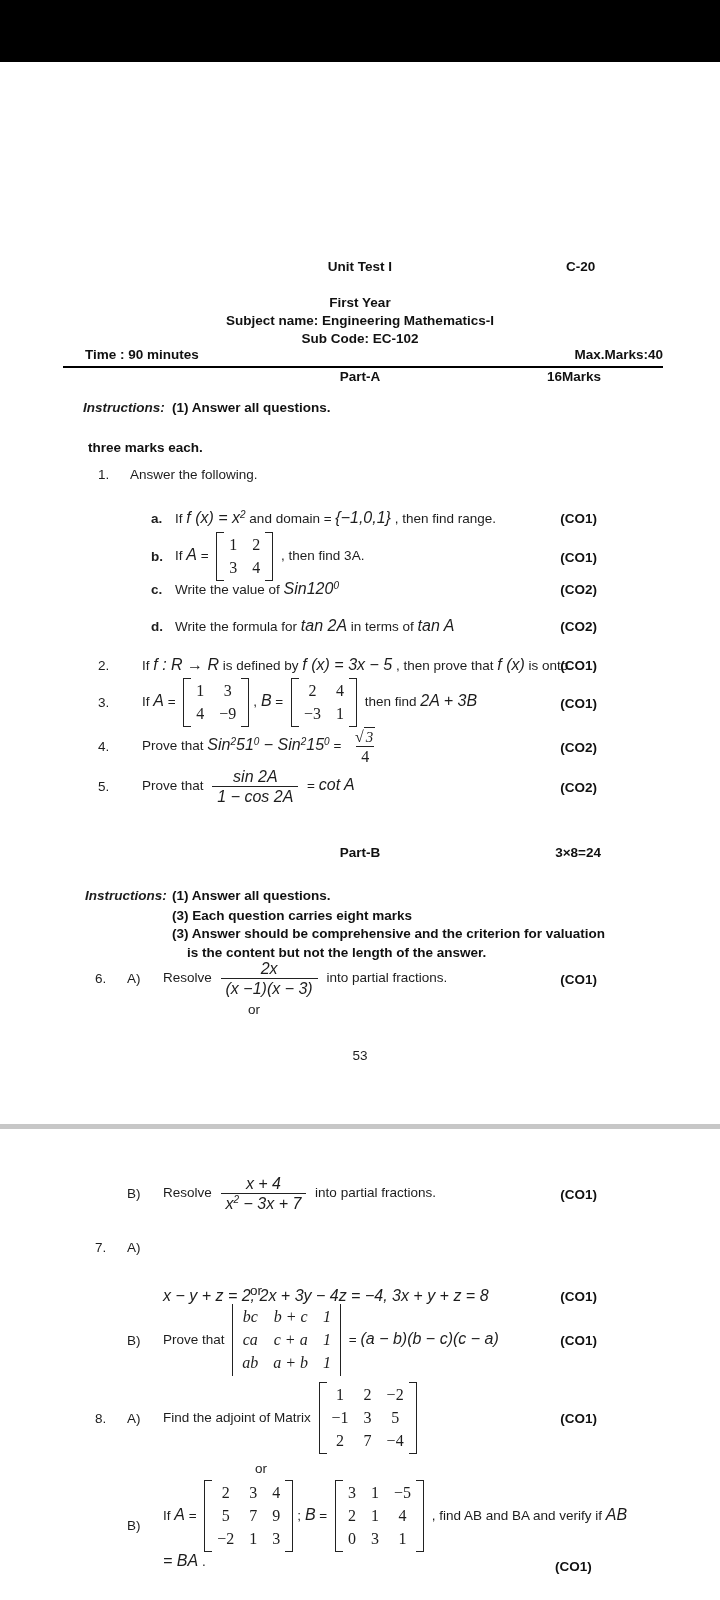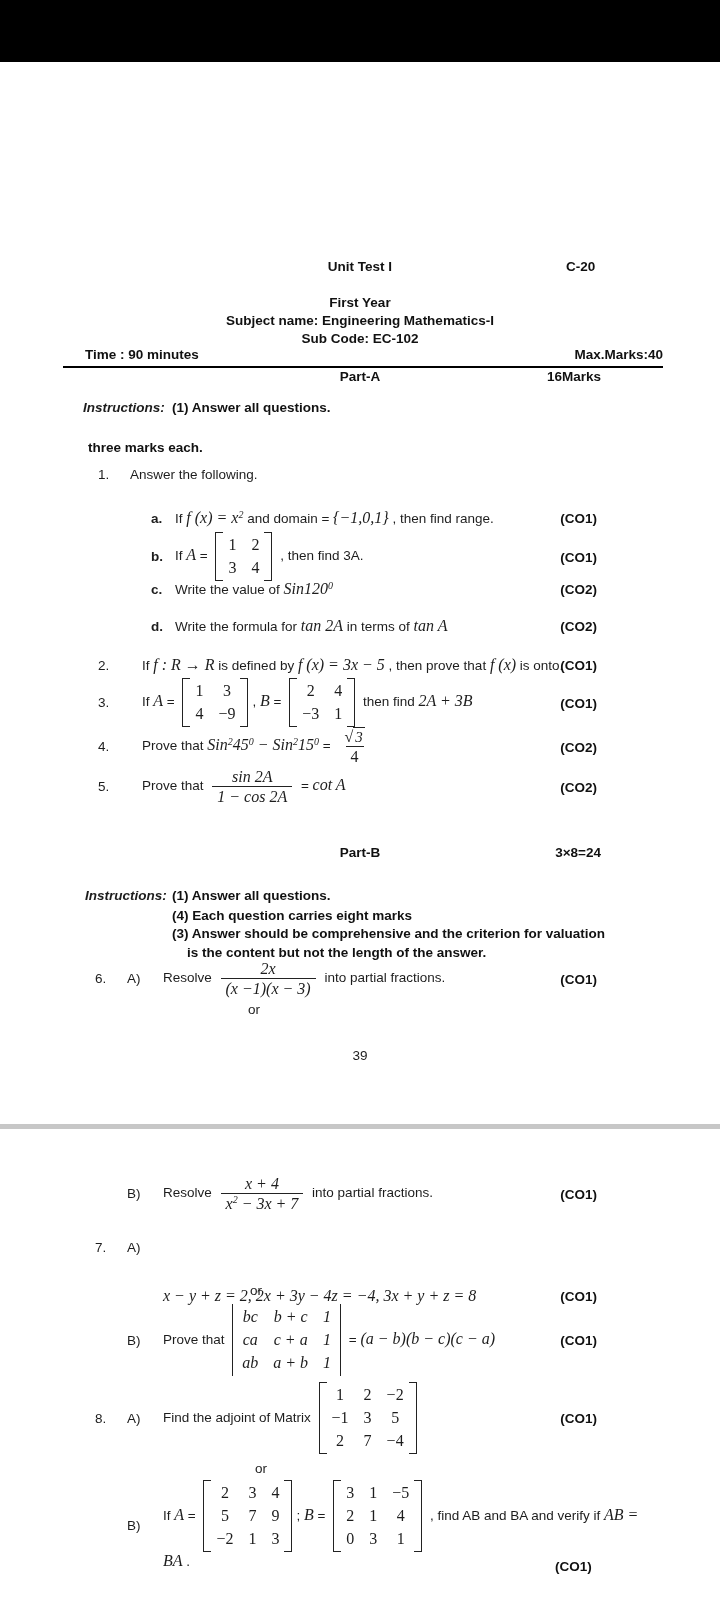--- a/index.html
+++ b/index.html
@@ -21,21 +21,21 @@
   .itext{font-weight:700;color:#111;}
   .qrow{position:absolute;right:80px;display:flex;align-items:center;}
   .qnum{flex:none;}
   .qletter{flex:none;font-weight:600;}
   .qbody{flex:1;}
   .qco{position:absolute;right:43px;top:50%;transform:translateY(-50%);font-weight:700;font-size:13.5px;color:#111;white-space:nowrap;}
   .co-static{position:absolute;font-weight:700;font-size:13.5px;color:#111;}
   .center{position:absolute;left:0;width:720px;text-align:center;}
   .divider{position:absolute;left:0;width:720px;height:5px;background:#c7c7c7;}
   
-  .math{font-family:Liberation Serif, serif;font-style:italic;font-size:16px;}
+  .math{font-family:Liberation Sans, sans-serif;font-style:italic;font-size:16px;}
   .sup{font-size:10px;vertical-align:super;line-height:1;}
   .frac{display:inline-flex;flex-direction:column;align-items:center;vertical-align:middle;margin:0 5px;line-height:1.2;}
   .fnum,.fden{font-family:"Liberation Serif",serif;font-size:16px;padding:0 5px;text-align:center;white-space:nowrap;}
   .fden{border-top:1.4px solid #222;}
   .mat{display:inline-flex;align-items:stretch;vertical-align:middle;margin:0 4px;}
   .mgrid{display:grid;column-gap:15px;row-gap:3px;padding:3px 5px;align-items:center;justify-items:center;}
   .mcell{font-family:"Liberation Serif",serif;font-size:16px;line-height:20px;font-style:normal;white-space:nowrap;}
   .mat.it .mcell{font-style:italic;}
   .mbr-l{width:7px;border:1.6px solid #222;border-right:none;}
   .mbr-r{width:7px;border:1.6px solid #222;border-left:none;}
@@ -137,21 +137,21 @@
             <span class="mcell">−3</span>
             <span class="mcell">1</span>
           </span>
           <span class="mbr-r"></span>
         </span> then find <span class="math">2A + 3B</span></span>
     <span class="qco">(CO1)</span>
   </div>
 
   <div class="qrow" style="top:665px;left:98px">
     <span class="qnum" style="width:44px">4.</span>
-    <span class="qbody">Prove that <span class="math">Sin</span><span class="math sup">2</span><span class="math">45</span><span class="math sup">0</span><span class="math"> − </span><span class="math">Sin</span><span class="math sup">2</span><span class="math">15</span><span class="math sup">0</span> = <span class="frac">
+    <span class="qbody">Prove that <span class="math">Sin</span><span class="math sup">2</span><span class="math">51</span><span class="math sup">0</span><span class="math"> − </span><span class="math">Sin</span><span class="math sup">2</span><span class="math">15</span><span class="math sup">0</span> = <span class="frac">
           <span class="fnum"><span class="sqrt">
               <span class="sqrt-rad">√</span>
               <span class="sqrt-arg">3</span>
             </span></span>
           <span class="fden">4</span>
         </span></span>
     <span class="qco">(CO2)</span>
   </div>
 
   <div class="qrow" style="top:705px;left:98px">
@@ -165,35 +165,35 @@
 
   <div class="hrow" style="top:783px">
     <span>Part-B</span>
     <span class="hright">3×8=24</span>
   </div>
 
   <div class="irow" style="top:826px;left:85px">
     <span class="ilabel" style="width:87px">Instructions:</span>
     <span class="itext">(1) Answer all questions.</span>
   </div>
-  <div class="abs itext" style="top:846px;left:172px">(4) Each question carries eight marks</div>
+  <div class="abs itext" style="top:846px;left:172px">(3) Each question carries eight marks</div>
   <div class="abs itext" style="top:864px;left:172px">(3) Answer should be comprehensive and the criterion for valuation</div>
   <div class="abs itext" style="top:883px;left:187px">is the content but not the length of the answer.</div>
 
   <div class="qrow" style="top:897px;left:95px">
     <span class="qnum" style="width:32px">6.</span>
     <span class="qletter" style="width:36px;font-weight:400">A)</span>
     <span class="qbody">Resolve <span class="frac">
           <span class="fnum"><span class="math">2x</span></span>
           <span class="fden"><span class="math">(x −1)(x − 3)</span></span>
         </span> into partial fractions.</span>
     <span class="qco">(CO1)</span>
   </div>
   <div class="abs" style="top:940px;left:248px">or</div>
-  <div class="center" style="top:986px">39</div>
+  <div class="center" style="top:986px">53</div>
 
   <div class="divider" style="top:1062px"></div>
 
   <div class="qrow" style="top:1112px;left:127px">
     <span class="qletter" style="width:36px;font-weight:400">B)</span>
     <span class="qbody">Resolve <span class="frac">
           <span class="fnum"><span class="math">x + 4</span></span>
           <span class="fden"><span class="math">x</span><span class="math sup">2</span><span class="math"> − 3x + 7</span></span>
         </span> into partial fractions.</span>
     <span class="qco">(CO1)</span>

